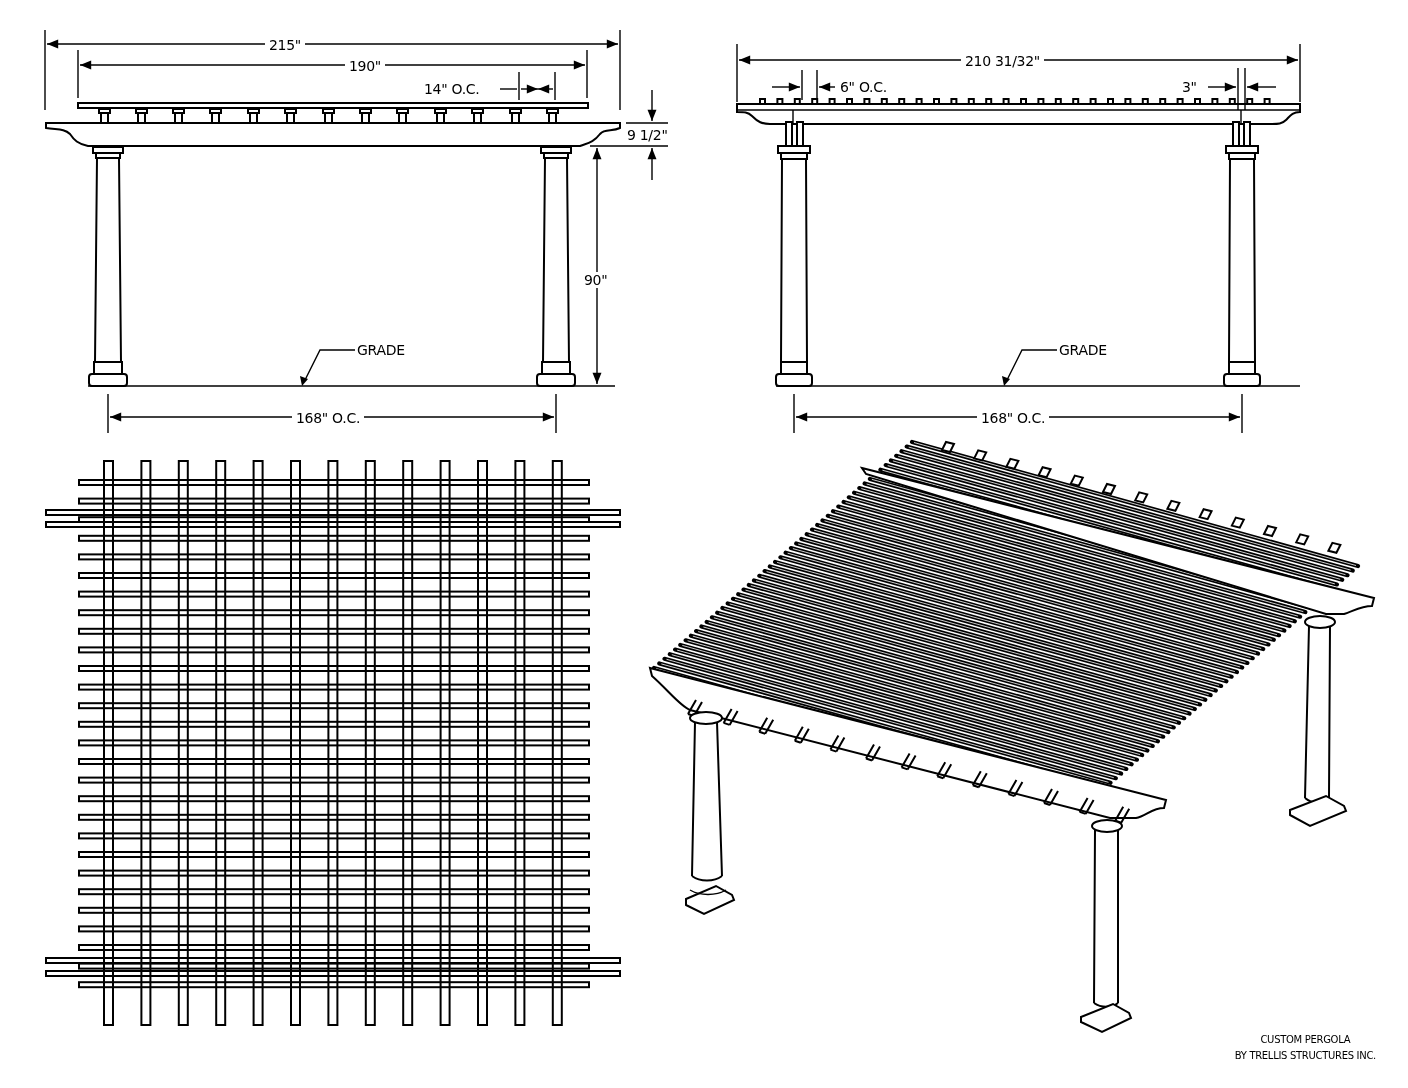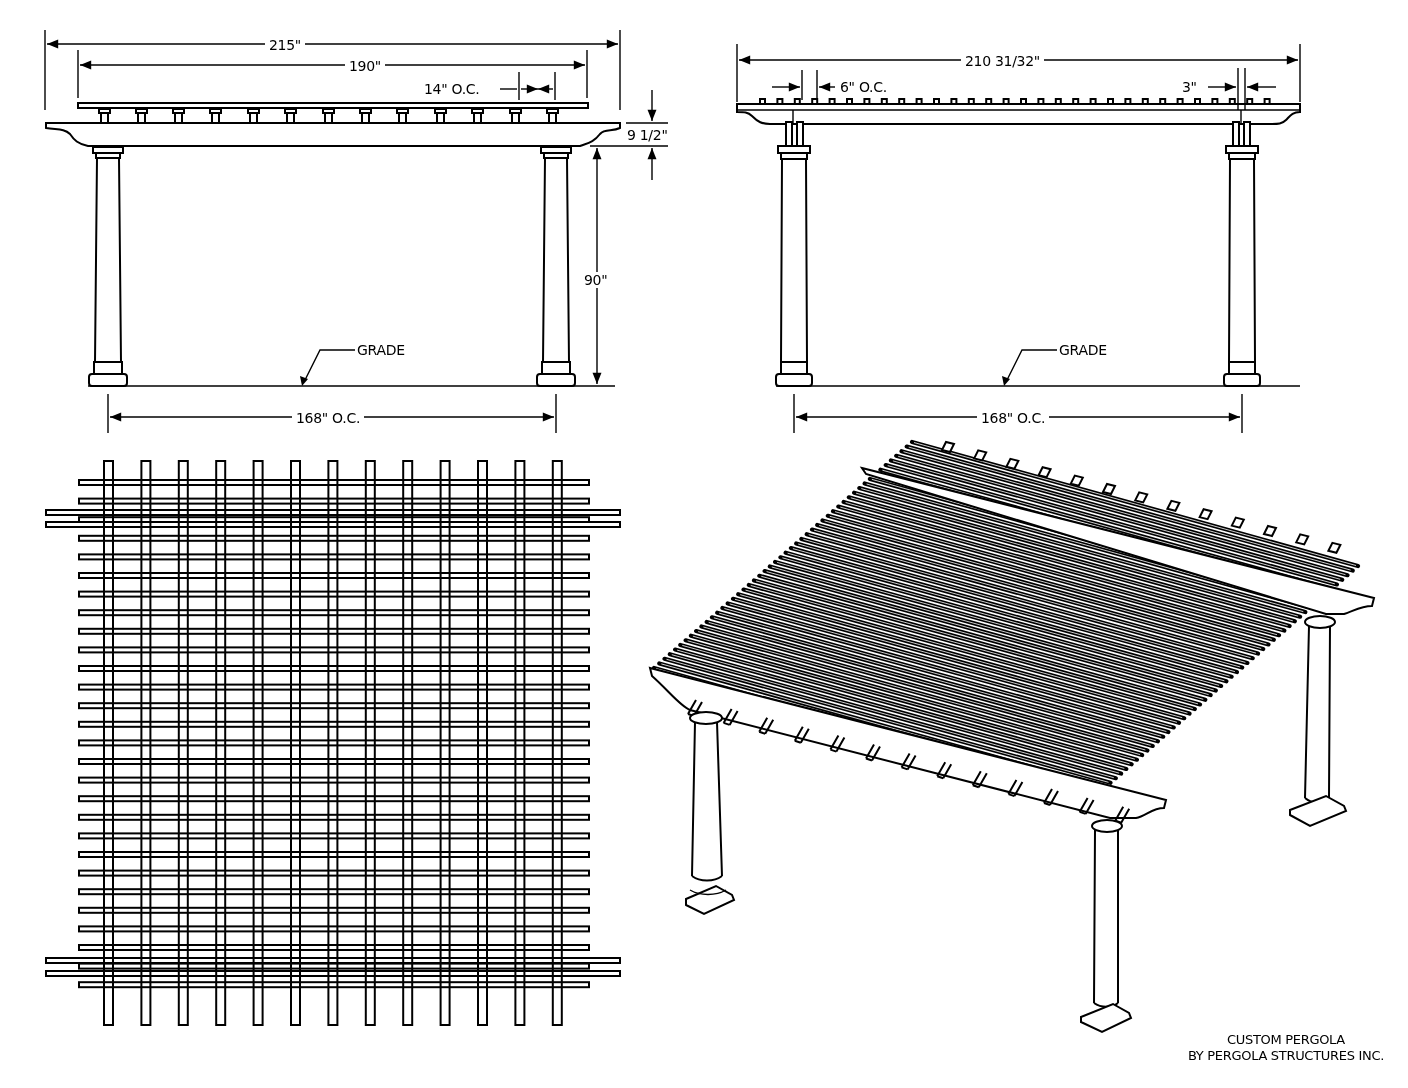--- a/index.html
+++ b/index.html
@@ -3,21 +3,21 @@
 <meta charset="utf-8">
 <style>
   html, body { margin: 0; padding: 0; background: #ffffff; }
   body { width: 1408px; height: 1088px; position: relative; overflow: hidden; font-family: "DejaVu Sans", sans-serif; }
   svg { position: absolute; left: 0; top: 0; }
   .ln { stroke: #000; stroke-width: 2; fill: none; }
   .ln1 { stroke: #000; stroke-width: 1.4; fill: none; }
   .fw { stroke: #000; stroke-width: 2; fill: #fff; }
   .lbl { position: absolute; font-family: "DejaVu Sans", sans-serif; font-size: 14px; color: #000; background: #fff; padding: 0 4px; line-height: 16px; white-space: nowrap; letter-spacing: -0.3px; }
   .lbl.nobg { background: transparent; padding: 0; }
-  .title-block { position: absolute; right: 24px; top: 1032px; text-align: center; font-size: 13px; line-height: 16px; letter-spacing: -0.3px; }
+  .title-block { position: absolute; right: 32px; top: 1032px; text-align: center; font-size: 10px; line-height: 16px; letter-spacing: -0.3px; }
 </style>
 </head>
 <body>
 
 <svg width="1408" height="1088" viewBox="0 0 1408 1088">
   <defs>
     <marker id="arr" viewBox="0 0 10 10" refX="10" refY="5" markerWidth="12" markerHeight="8" orient="auto-start-reverse">
       <path d="M0,1 L10,5 L0,9 z" fill="#000"></path>
     </marker>
   </defs>
@@ -398,14 +398,14 @@
 <div class="lbl" style="left:292px; top:410px;">168" O.C.</div>
 
 <div class="lbl" style="left:961px; top:53px;">210 31/32"</div>
 <div class="lbl nobg" style="left:840px; top:79px;">6" O.C.</div>
 <div class="lbl nobg" style="left:1182px; top:79px;">3"</div>
 <div class="lbl nobg" style="left:1059px; top:342px;">GRADE</div>
 <div class="lbl" style="left:977px; top:410px;">168" O.C.</div>
 
 <div class="title-block">
   <div>CUSTOM PERGOLA</div>
-  <div>BY PERGOLA STRUCTURES INC.</div>
+  <div>BY TRELLIS STRUCTURES INC.</div>
 </div>
 
 </body></html>

